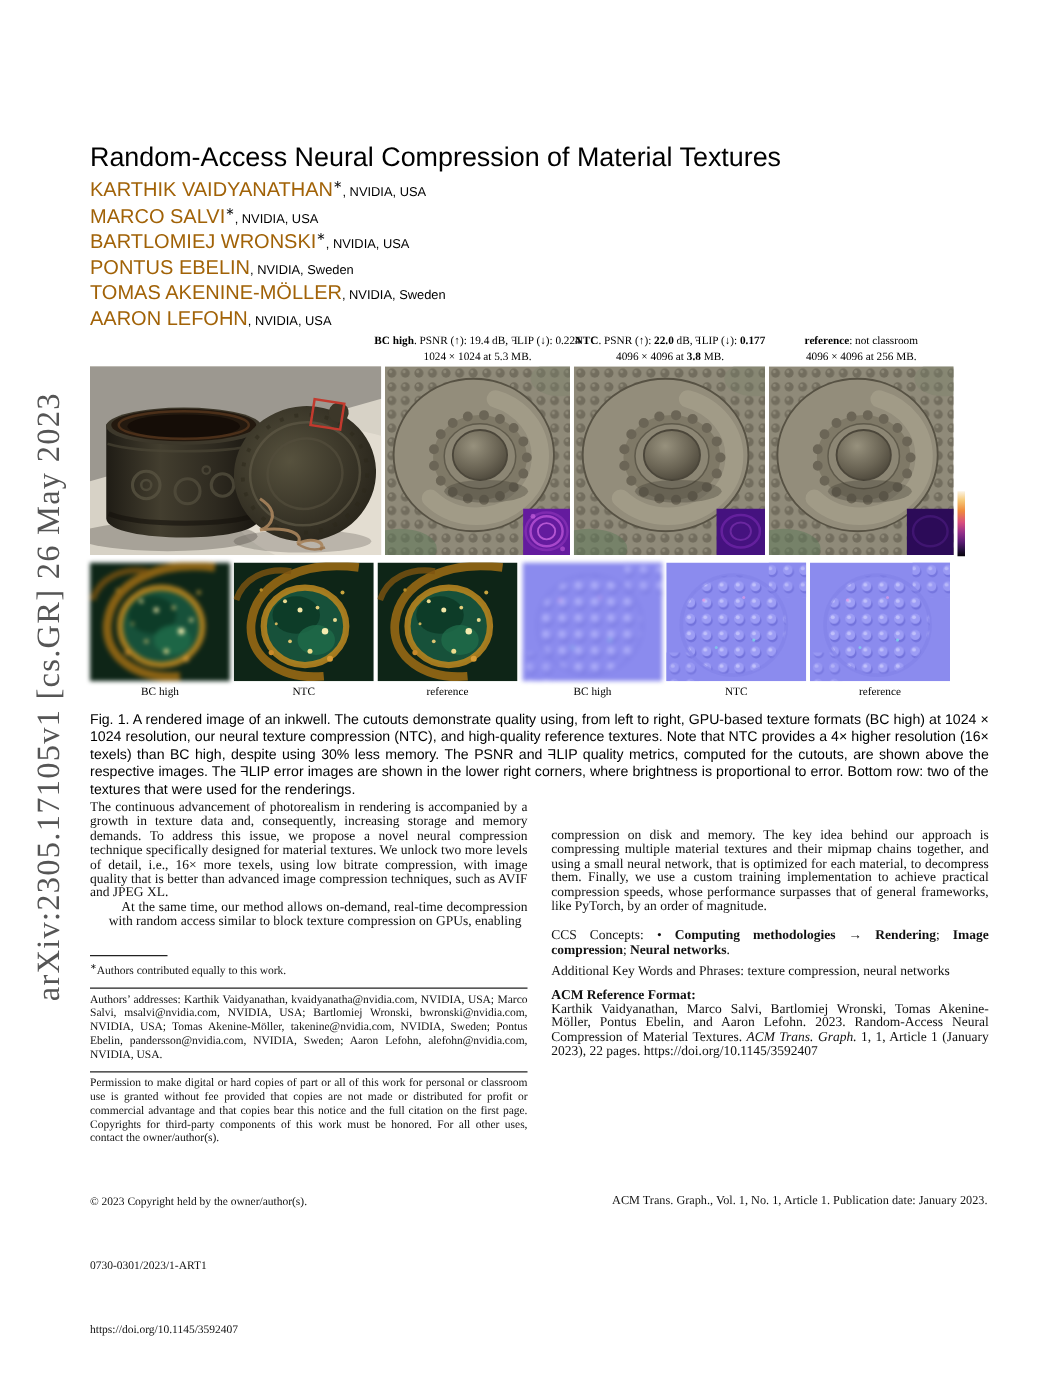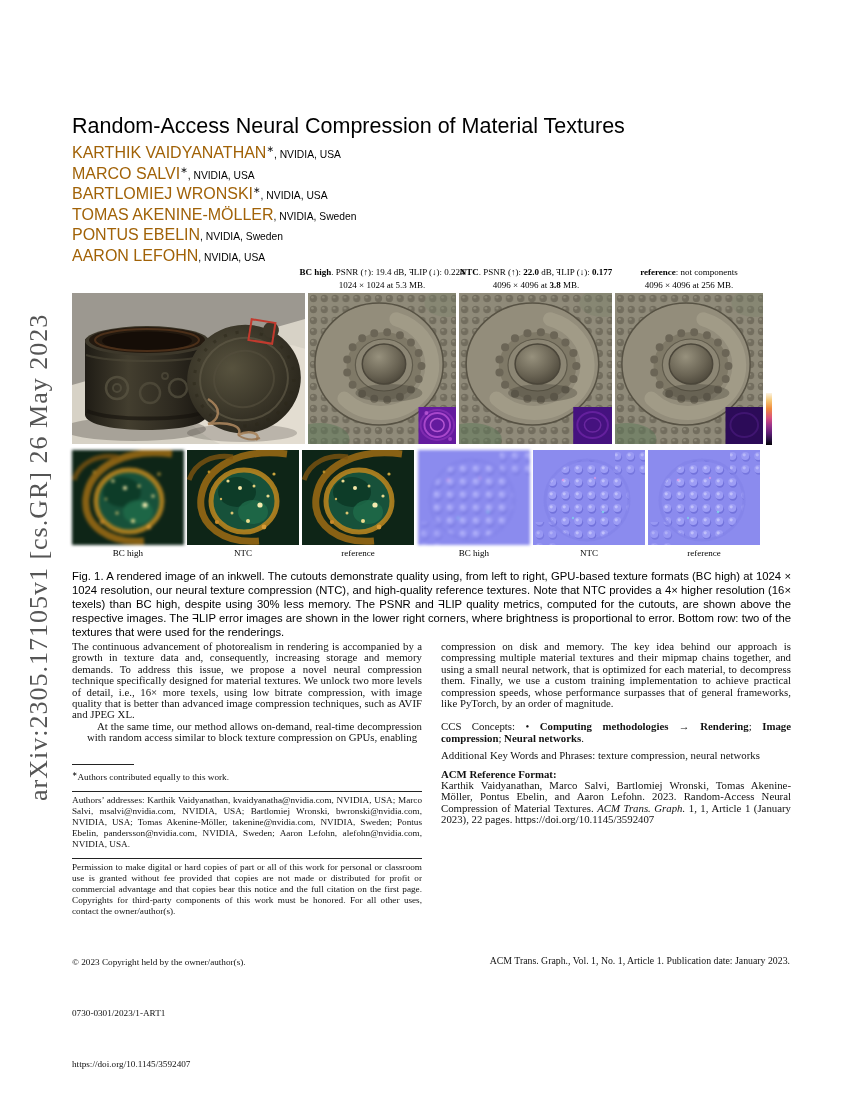--- a/index.html
+++ b/index.html
@@ -30,21 +30,21 @@
   .colorbar{position:absolute;left:766px;top:393px;width:6px;height:52px;
     background:linear-gradient(180deg,#fbf3e4 0%,#f6c978 14%,#ef8b3c 30%,#d94f7e 48%,
                #94308a 64%,#5b1d74 78%,#27103f 90%,#050308 100%);}
   .blabel{position:absolute;top:548px;width:112px;text-align:center;font-size:9px;color:#000;}
   
   .figcap{position:absolute;left:72px;top:570px;width:719px;font-family:"Liberation Sans",sans-serif;
           font-size:11.3px;line-height:13.9px;text-align:justify;color:#000;}
   
   .col{position:absolute;top:641px;width:350px;}
   .col-left{left:72px;}
-  .col-right{left:441px;}
+  .col-right{left:441px;margin-top:22px;}
   .body-p{margin:0;font-size:10.8px;line-height:11.4px;text-align:justify;color:#111;}
   .indent{text-indent:10px;margin-left:15px;}
   .small-p{margin:0;font-size:9.2px;line-height:11px;text-align:justify;color:#111;}
   .line{text-align:left;margin-top:40px;}
   .footnote-rule{width:62px;border-top:1px solid #222;margin-top:20px;}
   .footnote{margin-top:3px;text-align:left;}
   .col-rule{border:none;border-top:1px solid #222;margin:8px 0 3px 0;}
   .ccs{margin-top:12px;}
   .keywords{margin-top:6px;}
   .ref-head{margin-top:7px;font-weight:bold;}
@@ -137,37 +137,37 @@
   </svg>
 
   <div class="arxiv">arXiv:2305.17105v1  [cs.GR]  26 May 2023</div>
 
   <h1 class="title">Random-Access Neural Compression of Material Textures</h1>
 
   <div class="authors">
     <div class="author-row"><span class="author-name">KARTHIK VAIDYANATHAN</span><sup class="author-mark">∗</sup><span class="author-affil">, NVIDIA, USA</span></div>
     <div class="author-row"><span class="author-name">MARCO SALVI</span><sup class="author-mark">∗</sup><span class="author-affil">, NVIDIA, USA</span></div>
     <div class="author-row"><span class="author-name">BARTLOMIEJ WRONSKI</span><sup class="author-mark">∗</sup><span class="author-affil">, NVIDIA, USA</span></div>
+    <div class="author-row"><span class="author-name">PONTUS EBELIN</span><sup class="author-mark"></sup><span class="author-affil">, NVIDIA, Sweden</span></div>
     <div class="author-row"><span class="author-name">TOMAS AKENINE-MÖLLER</span><sup class="author-mark"></sup><span class="author-affil">, NVIDIA, Sweden</span></div>
-    <div class="author-row"><span class="author-name">PONTUS EBELIN</span><sup class="author-mark"></sup><span class="author-affil">, NVIDIA, Sweden</span></div>
     <div class="author-row"><span class="author-name">AARON LEFOHN</span><sup class="author-mark"></sup><span class="author-affil">, NVIDIA, USA</span></div>
   </div>
 
   <div>
 
     <div class="panel-cap" style="left:287px">
       <div><span class="seg-b">BC high</span><span>. PSNR (↑): 19.4 dB, <span class="rf">F</span>LIP (↓): 0.224</span></div>
       <div><span>1024 × 1024 at 5.3 MB.</span></div>
     </div>
     <div class="panel-cap" style="left:441px">
       <div><span class="seg-b">NTC</span><span>. PSNR (↑): </span><span class="seg-b">22.0</span><span> dB, <span class="rf">F</span>LIP (↓): </span><span class="seg-b">0.177</span></div>
       <div><span>4096 × 4096 at </span><span class="seg-b">3.8</span><span> MB.</span></div>
     </div>
     <div class="panel-cap" style="left:594px">
-      <div><span class="seg-b">reference</span><span>: not components</span></div>
+      <div><span class="seg-b">reference</span><span>: not classroom</span></div>
       <div><span>4096 × 4096 at 256 MB.</span></div>
     </div>
 
     <svg class="img" style="left:72px;top:293px;width:233px;height:151px" viewBox="0 0 233 151">
       <rect width="233" height="151" fill="#d7d2c6"></rect>
       <polygon points="0,0 233,0 233,26 0,92" fill="#9c9890"></polygon>
       <ellipse cx="195" cy="105" rx="85" ry="55" fill="#e9e4d7" opacity="0.65"></ellipse>
       <ellipse cx="62" cy="136" rx="72" ry="12" fill="#2a261f" opacity="0.28"></ellipse>
       <ellipse cx="170" cy="140" rx="55" ry="9" fill="#2a261f" opacity="0.22"></ellipse>
       <path d="M13,47 C13,38 137,38 137,47 L135,122 C135,142 15,142 13,122 Z" fill="url(#potg)"></path>

